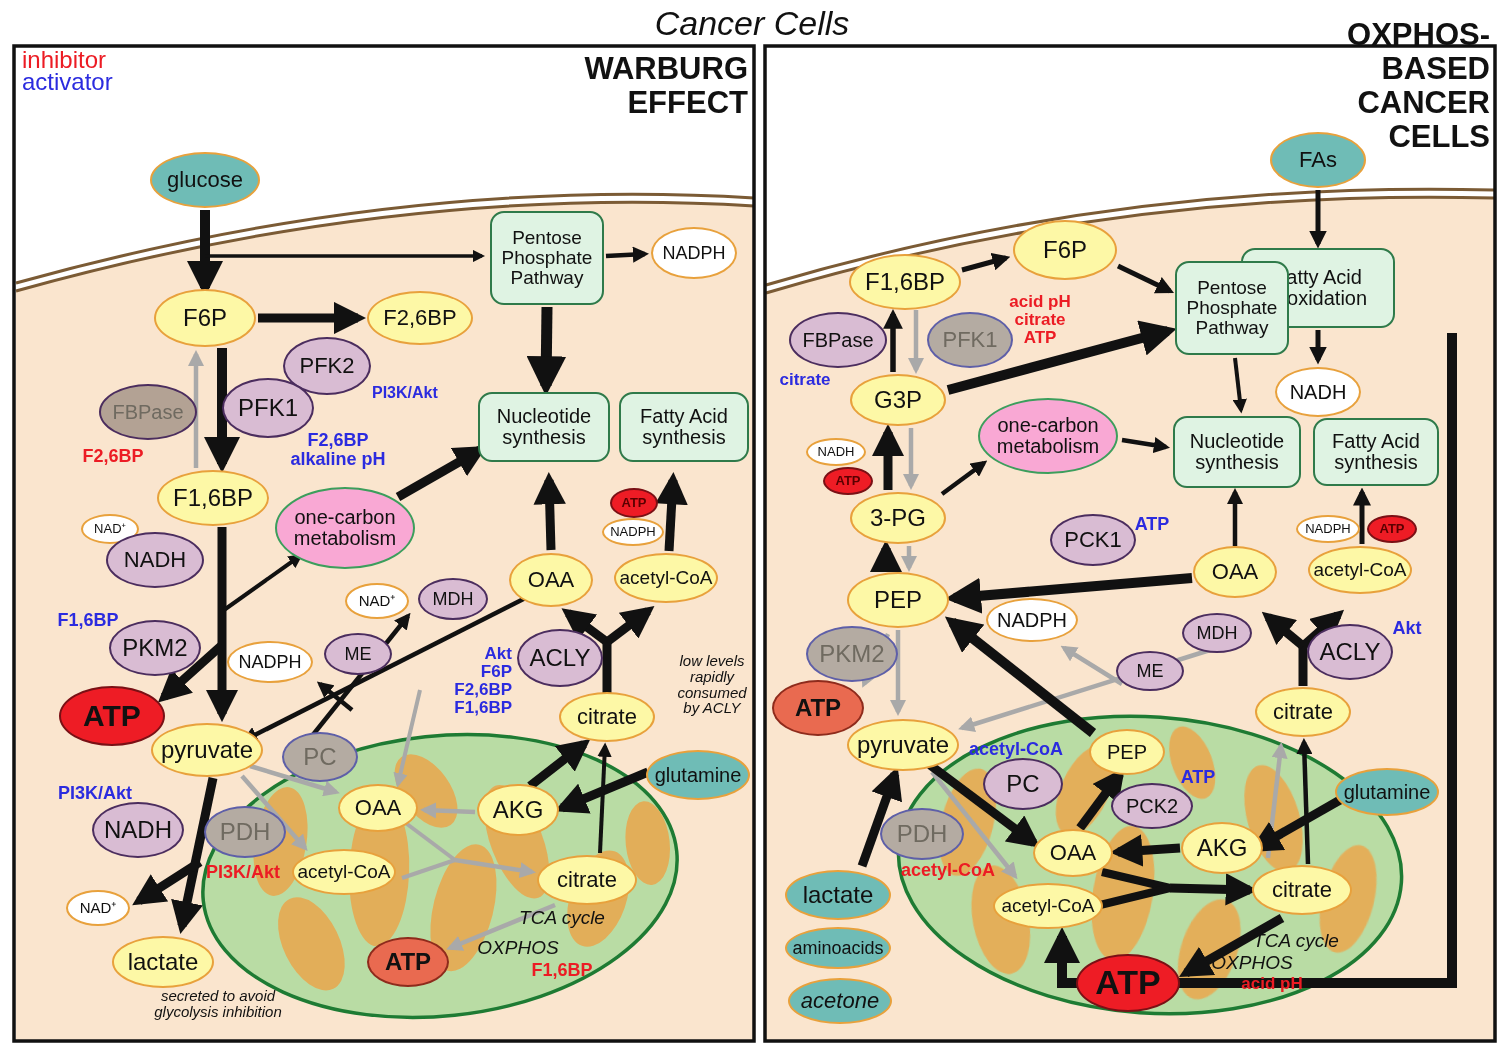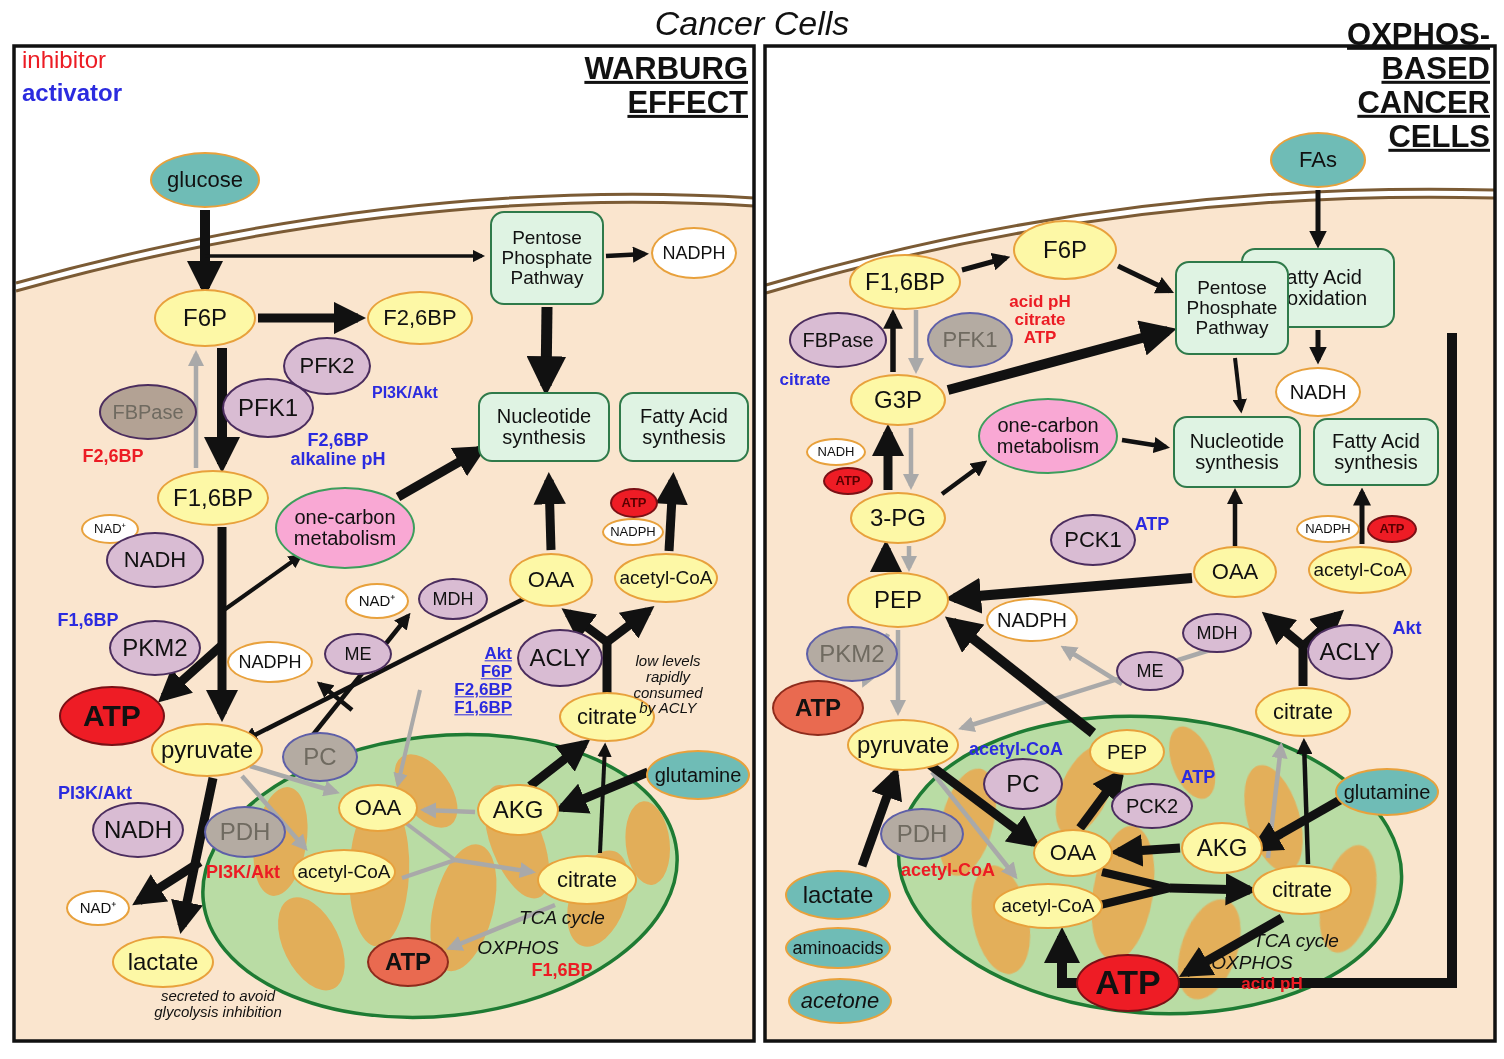--- a/index.html
+++ b/index.html
@@ -17,21 +17,21 @@
   .redfill{background:#EE1C25;border-color:#7A1015;}
   .orangered{background:#E96A50;border-color:#8E2B1C;}
   .greenbox{background:#DFF3E3;border:2.5px solid #2F7A4A;border-radius:14px;}
   .greenell{background:#f9a8d4;border:2.5px solid #3C9E5C;border-radius:50%;}
   .t{background:transparent;border:none;}
   .it{font-style:italic;}
   .b{font-weight:bold;}
   .blue{color:#2B2BDF;font-weight:bold;}
   .redtx{color:#EC1C24;font-weight:bold;}
   .la{transform:translate(0,-50%);justify-content:flex-start;text-align:left;}
-  .ra{transform:translate(-100%,-50%);justify-content:flex-end;text-align:right;text-decoration:underline;}
+  .ra{transform:translate(-100%,-50%);justify-content:flex-end;text-align:right;}
   .f13{font-size:13px}.f15{font-size:15px}.f16{font-size:16px}.f17{font-size:17px}
   .f18{font-size:18px}.f19{font-size:19px}.f20{font-size:20px}.f22{font-size:22px}.f24{font-size:24px}.f30{font-size:30px}.f34{font-size:34px}
   .title{font-size:34px;font-style:italic;}
   .hdr{font-size:31px;font-weight:bold;line-height:1.1;}
 </style>
 </head>
 <body>
 
 <div id="stage">
 
@@ -165,21 +165,21 @@
     <path d="M1282,918 L1186,973" stroke-width="9" marker-end="url(#mb)"></path>
     <path d="M1080,828 L1120,774" stroke-width="9" marker-end="url(#mb)"></path>
   </g>
 
   <rect x="14" y="46" width="740" height="995" fill="none" stroke="#111" stroke-width="3.5"></rect>
   <rect x="765" y="46" width="730" height="995" fill="none" stroke="#111" stroke-width="3.5"></rect>
 </svg>
 
 <div class="n t title" style="left:752px;top:24px;">Cancer Cells</div>
 <div class="n t f24 redtx la" style="left:22px;top:60px;font-weight:normal;">inhibitor</div>
-<div class="n t f24 blue la" style="left:22px;top:93px;font-weight:bold;">activator</div>
+<div class="n t f24 blue la" style="left:22px;top:82px;font-weight:normal;">activator</div>
 <div class="n t hdr ra" style="left:748px;top:86px;">WARBURG
 EFFECT</div>
 <div class="n t hdr ra" style="left:1490px;top:86px;">OXPHOS-BASED
 CANCER CELLS</div>
 
 <div class="n e teal f22" style="left:205px;top:180px;width:110px;height:56px;">glucose</div>
 <div class="n greenbox f19" style="left:547px;top:258px;width:114px;height:94px;">Pentose
 Phosphate
 Pathway</div>
 <div class="n e white f18" style="left:694px;top:253px;width:86px;height:52px;">NADPH</div>
@@ -218,21 +218,21 @@
 <div class="n e white f15" style="left:377px;top:601px;width:64px;height:36px;">NAD⁺</div>
 <div class="n e purple f18" style="left:453px;top:599px;width:70px;height:42px;">MDH</div>
 <div class="n e white f18" style="left:270px;top:662px;width:86px;height:42px;">NADPH</div>
 <div class="n e purple f18" style="left:358px;top:654px;width:68px;height:42px;">ME</div>
 <div class="n t f17 blue ra" style="left:512px;top:681px;">Akt
 F6P
 F2,6BP
 F1,6BP</div>
 <div class="n e purple f24" style="left:560px;top:658px;width:86px;height:58px;">ACLY</div>
 <div class="n e yellow f22" style="left:607px;top:717px;width:96px;height:50px;">citrate</div>
-<div class="n t f15 it" style="left:668px;top:684px;">low levels
+<div class="n t f15 it" style="left:712px;top:684px;">low levels
 rapidly
 consumed
 by ACLY</div>
 <div class="n e teal f20" style="left:698px;top:775px;width:104px;height:50px;">glutamine</div>
 <div class="n e grayfill f24" style="left:320px;top:757px;width:76px;height:50px;">PC</div>
 <div class="n e grayfill f24" style="left:245px;top:832px;width:82px;height:52px;">PDH</div>
 <div class="n t f18 redtx" style="left:243px;top:872px;">PI3K/Akt</div>
 <div class="n e yellow f22" style="left:378px;top:808px;width:80px;height:48px;">OAA</div>
 <div class="n e yellow f19" style="left:344px;top:872px;width:104px;height:46px;">acetyl-CoA</div>
 <div class="n e yellow f24" style="left:518px;top:810px;width:82px;height:52px;">AKG</div>

